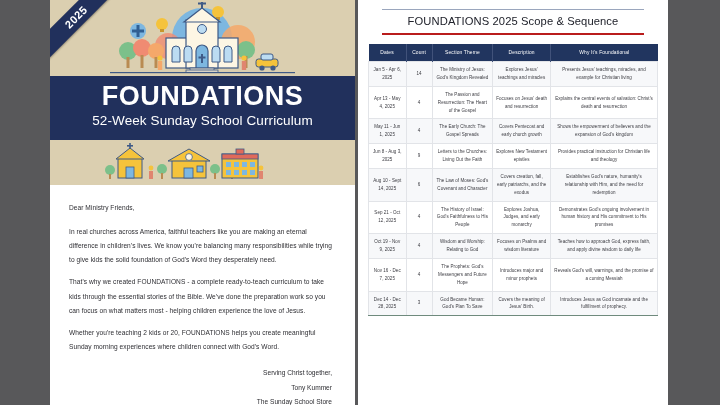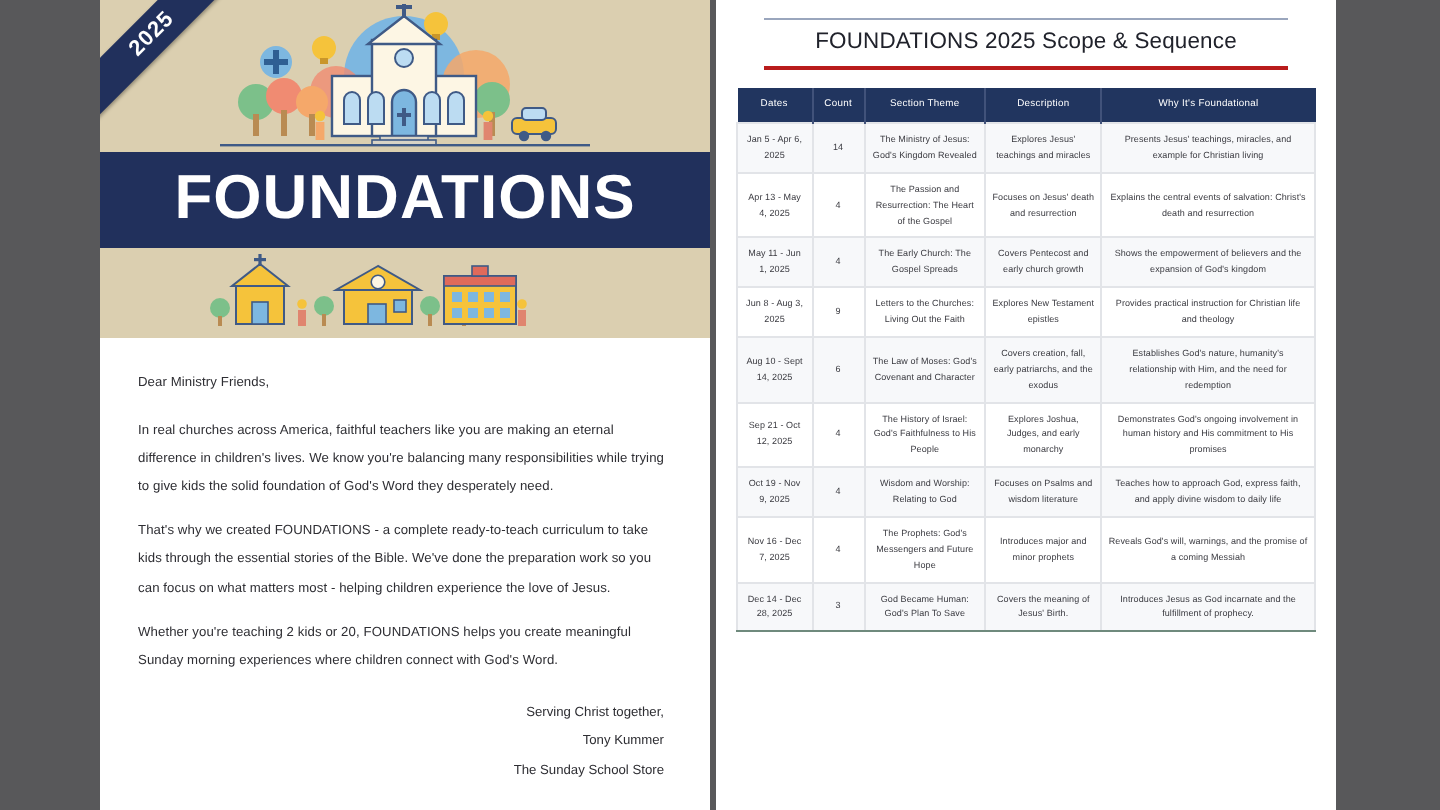--- a/index.html
+++ b/index.html
@@ -76,21 +76,21 @@
     height: 74px;
   }
 
   .banner {
     background: #21305c;
     padding: 7px 0 9px 0;
     text-align: center;
   }
   .banner-title {
     color: #ffffff;
-    font-size: 31px;
+    font-size: 27px;
     font-weight: bold;
     letter-spacing: .5px;
     line-height: 1.02;
   }
   .banner-sub {
     color: #ffffff;
     font-size: 13.5px;
     line-height: 1.5;
     letter-spacing: .1px;
   }
@@ -277,20 +277,21 @@
             <circle cx="212" cy="66" r="2.6" fill="#3f5a86"></circle>
             <circle cx="223" cy="66" r="2.6" fill="#3f5a86"></circle>
           </g>
 
           <rect x="60" y="70" width="185" height="1.2" fill="#3f5a86"></rect>
         </svg>
       </div>
 
       <div class="banner">
         <div class="banner-title">FOUNDATIONS</div>
+        <div class="banner-sub">52-Week Sunday School Curriculum</div>
       </div>
 
       <div class="hero-bottom">
         <svg class="illus-strip" viewBox="0 0 305 45" preserveAspectRatio="xMidYMax meet">
 
           <g>
             <rect x="68" y="18" width="24" height="20" fill="#f5c33b" stroke="#3f5a86" stroke-width="1"></rect>
             <polygon points="80,8 66,19 94,19" fill="#f5c33b" stroke="#3f5a86" stroke-width="1"></polygon>
             <rect x="79.2" y="3" width="1.6" height="6" fill="#3f5a86"></rect>
             <rect x="77" y="5" width="6" height="1.6" fill="#3f5a86"></rect>

